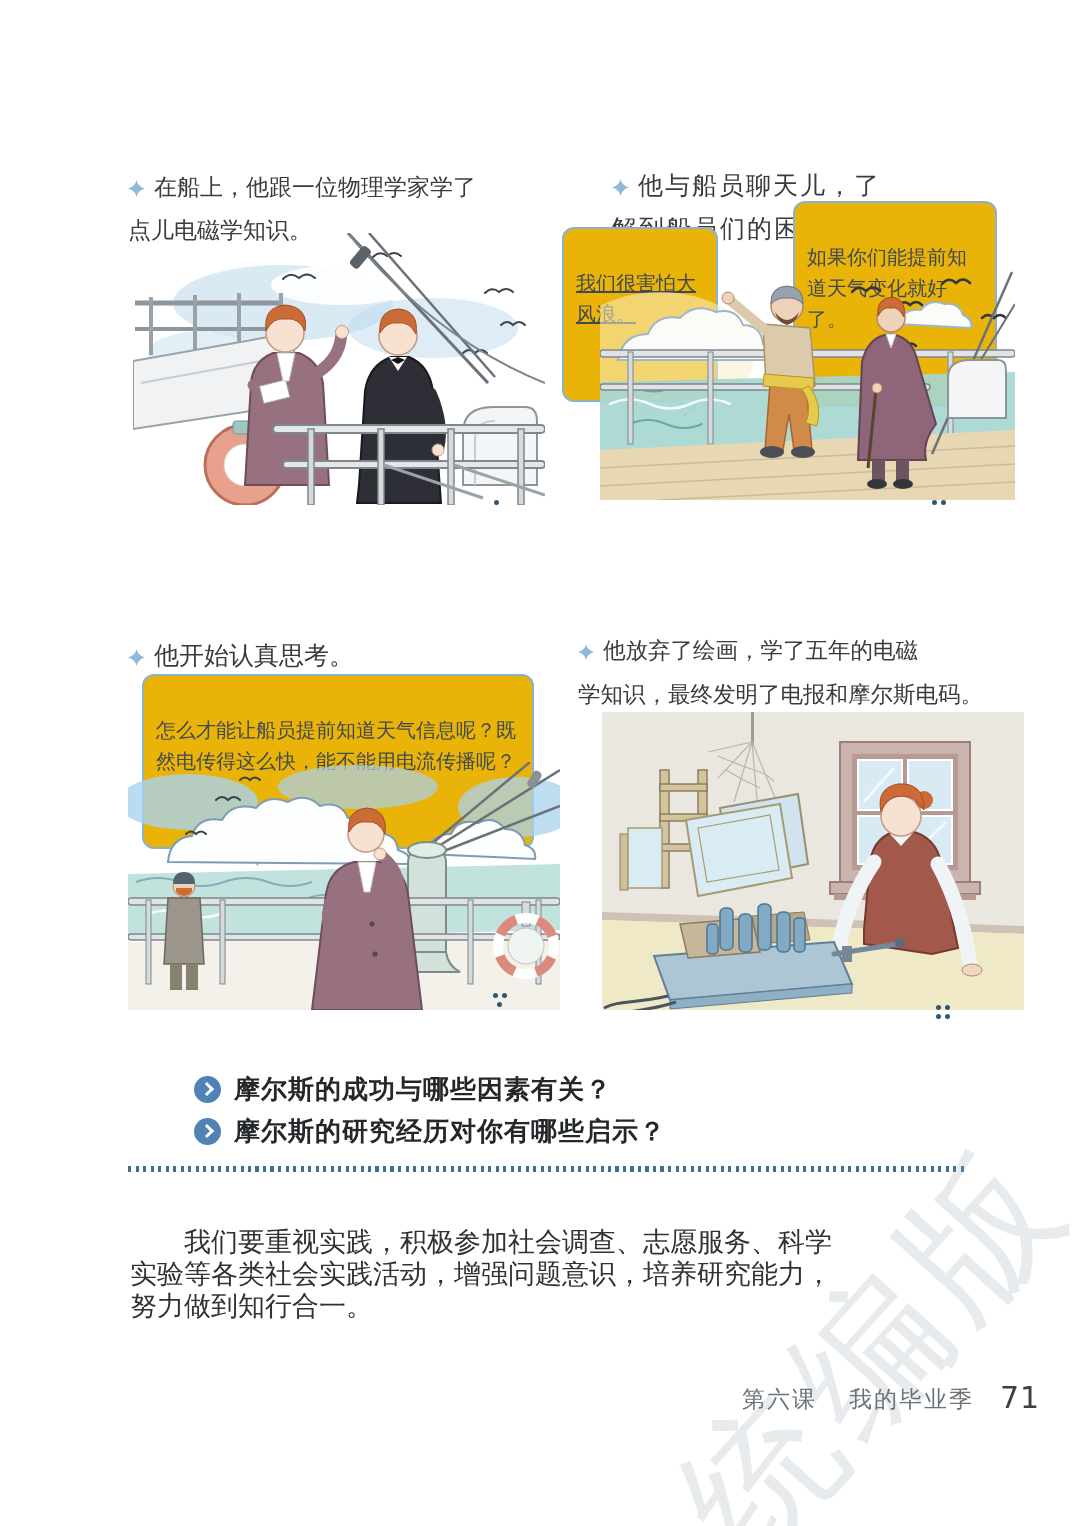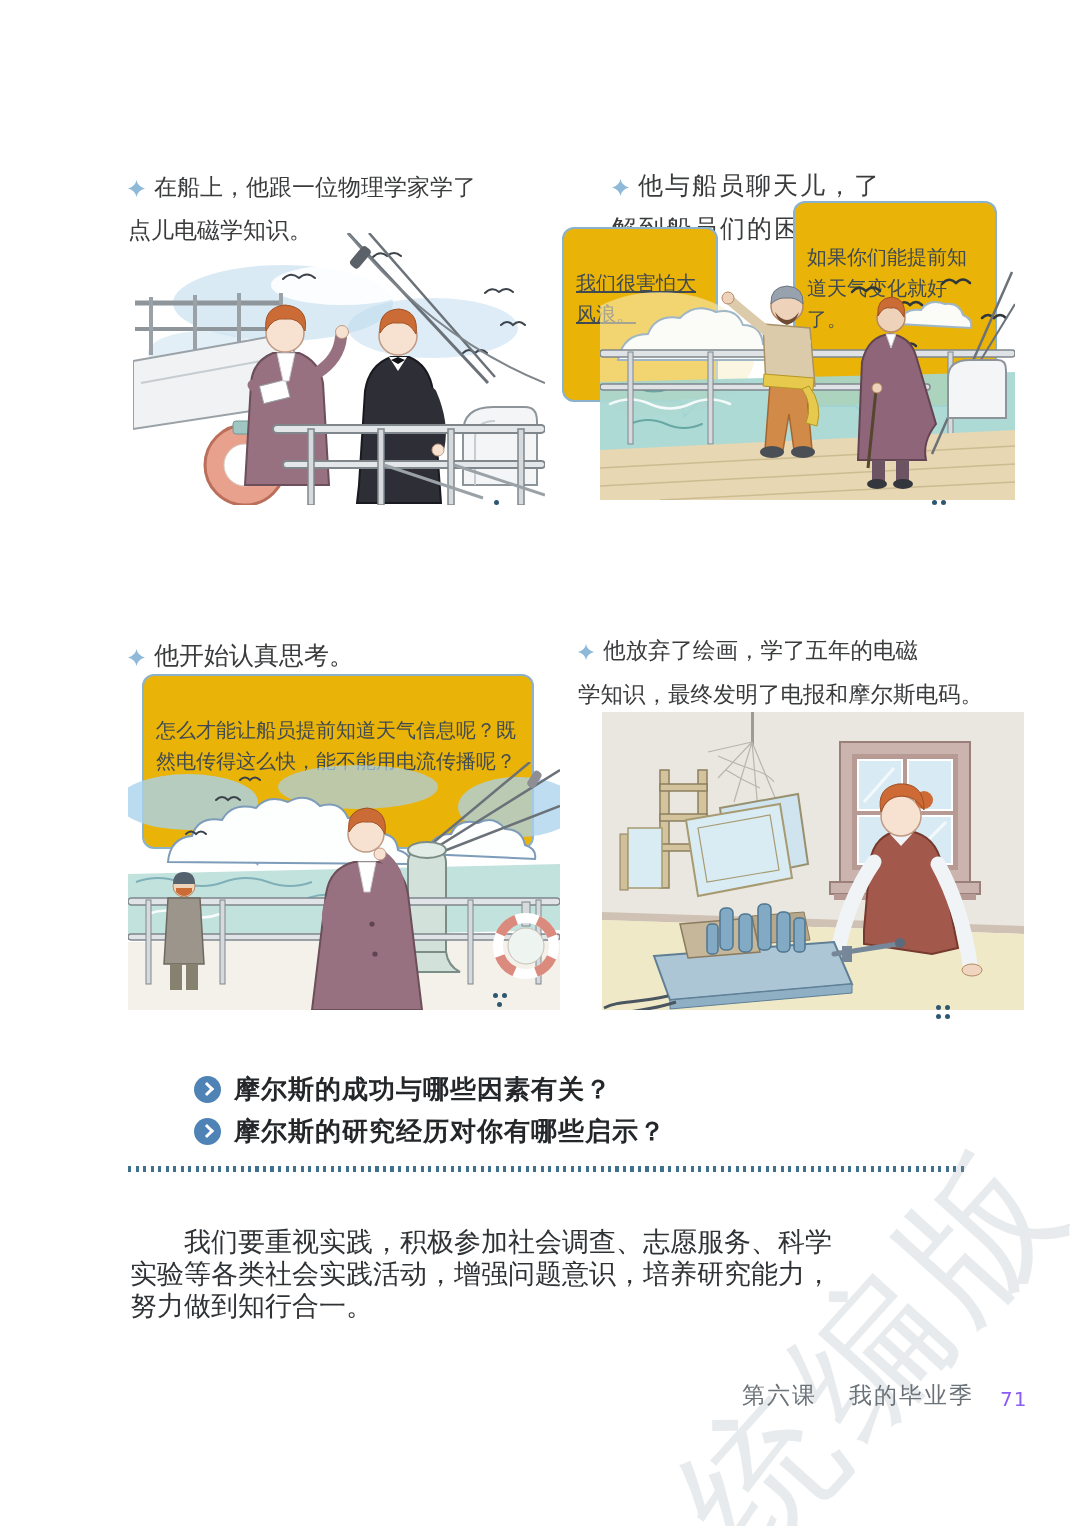--- a/index.html
+++ b/index.html
@@ -55,22 +55,22 @@
 
   .dotline{position:absolute;left:128px;top:1166px;width:840px;height:6px;
            background:repeating-linear-gradient(to right,#41708e 0,#41708e 3px,transparent 3px,transparent 7.5px);}
 
   .summary{position:absolute;left:130px;top:1226px;width:708px;font-size:27px;line-height:32px;
            color:#303336;text-indent:2em;white-space:pre-line;}
 
   .footer{position:absolute;left:742px;top:1380px;display:flex;align-items:flex-end;
           color:#6b7278;font-size:23px;letter-spacing:2px;}
   .footer .f-title{margin-left:32px;}
-  .footer .f-page{font-family:"DejaVu Sans","Liberation Sans",sans-serif;font-size:20px;
-                  color:#8b5cf6;margin-left:26px;letter-spacing:1px;}
+  .footer .f-page{font-family:"DejaVu Sans","Liberation Sans",sans-serif;font-size:30px;
+                  color:#404040;margin-left:26px;letter-spacing:1px;}
 
   .watermark{position:absolute;left:556px;top:1252px;width:640px;text-align:center;font-size:150px;
              color:rgba(150,162,172,0.22);transform:rotate(-48deg);letter-spacing:12px;pointer-events:none;}
 </style>
 </head>
 <body>
 
 <div class="page">
 
   <div class="caption c1">

